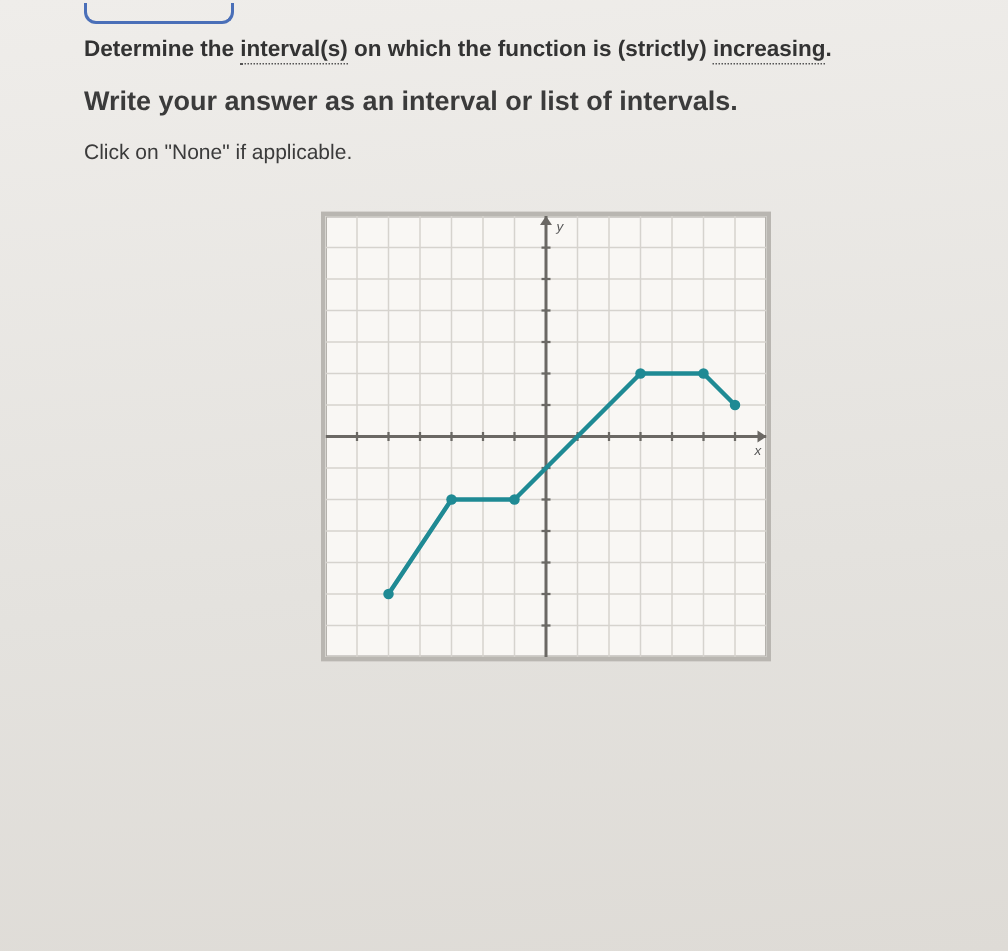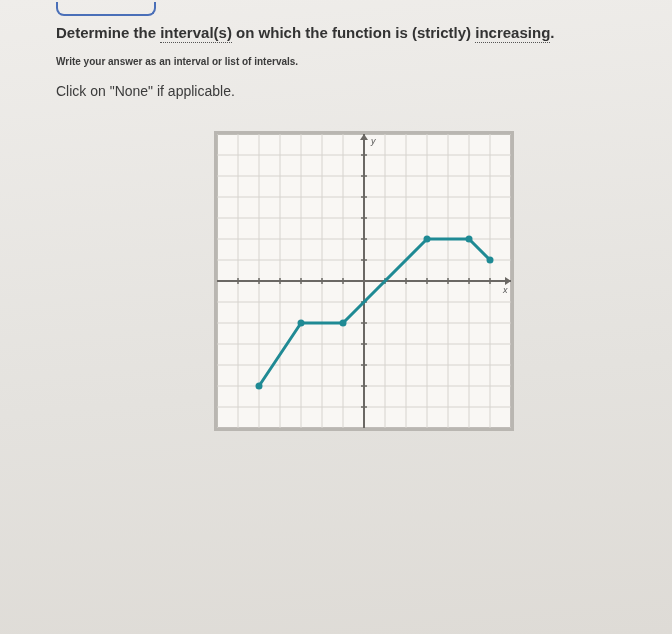--- a/index.html
+++ b/index.html
@@ -22,21 +22,21 @@
   font-size: 15px;
   font-weight: 600;
   color: #333;
   margin-bottom: 14px;
 }
 .dot-under {
   border-bottom: 1px dotted #555;
   padding-bottom: 1px;
 }
 .line2, .line3 {
-  font-size: 10px;
+  font-size: 18px;
   font-weight: 600;
   color: #3b3b3b;
   line-height: 1.35;
 }
 .line2 { margin-top: 6px; }
 .line4 {
   font-size: 14px;
   font-weight: 500;
   color: #3b3b3b;
   margin-top: 14px;

